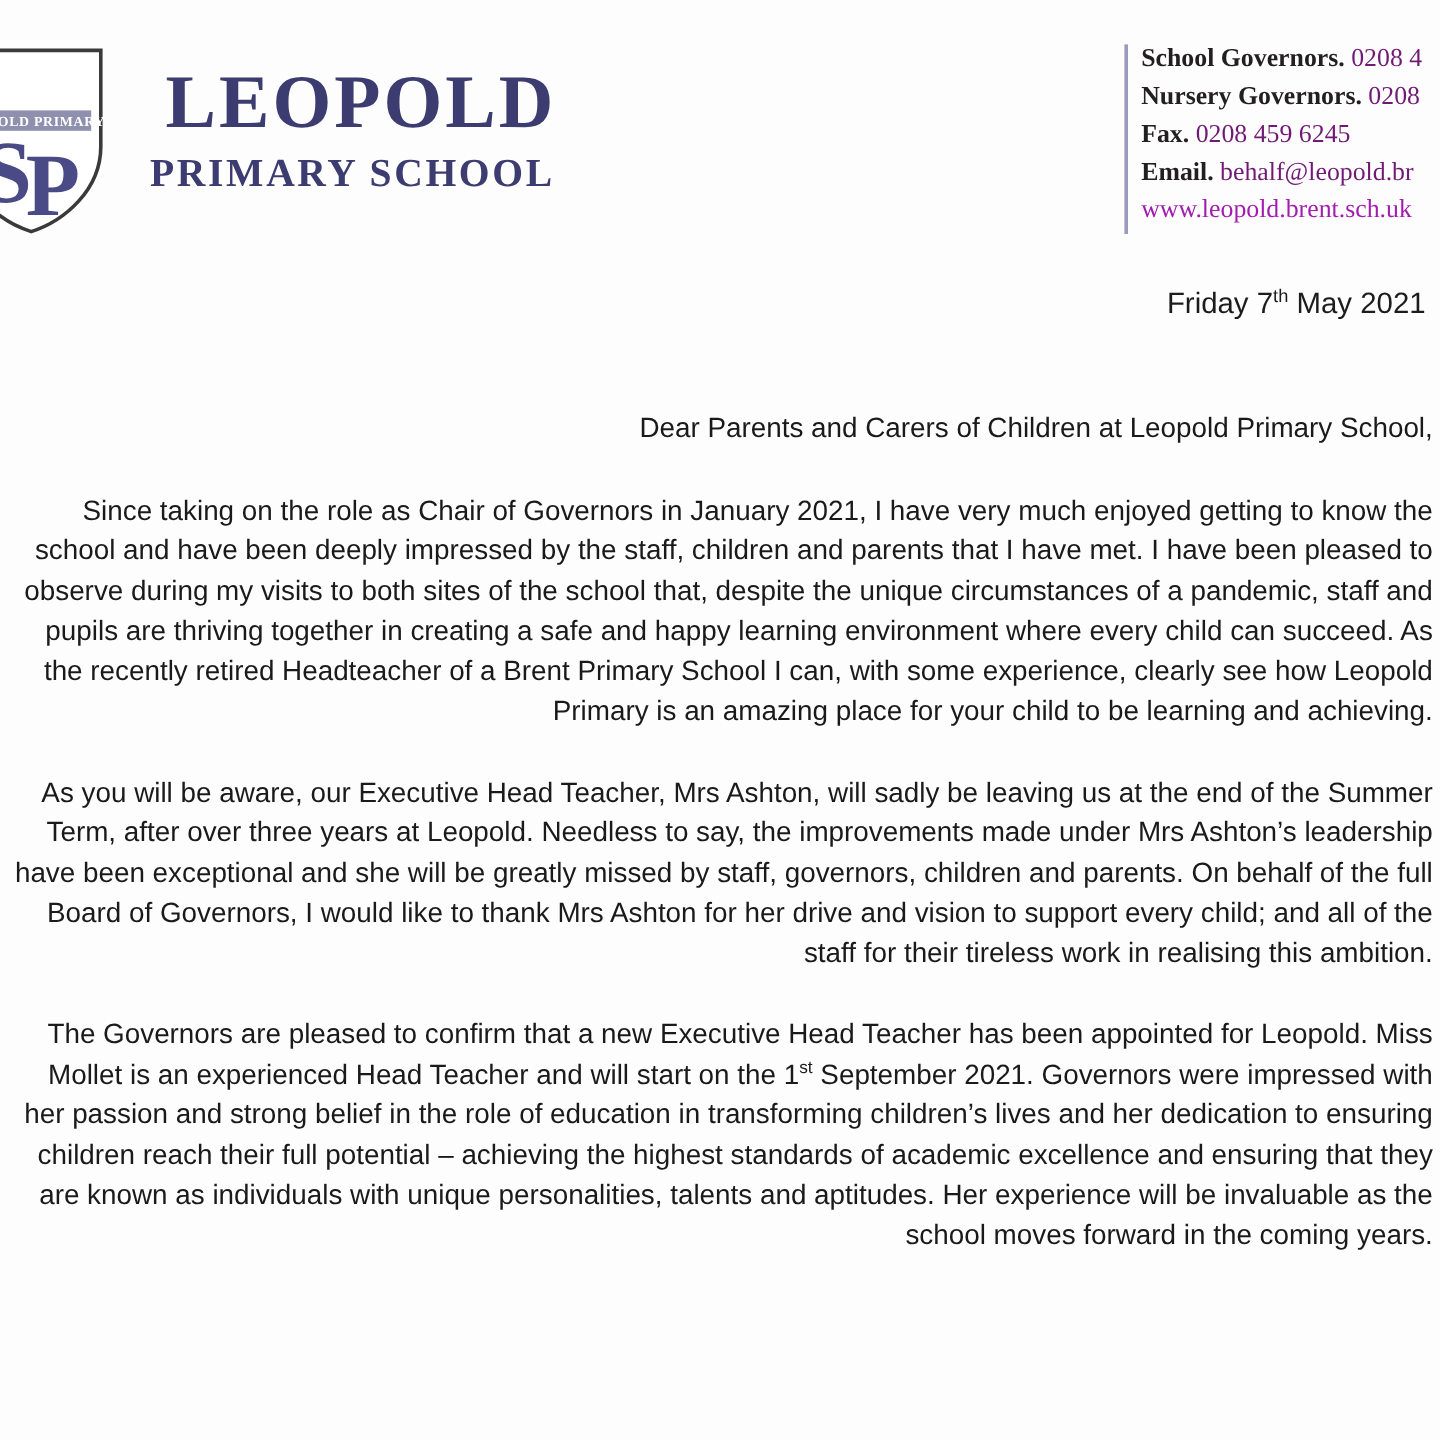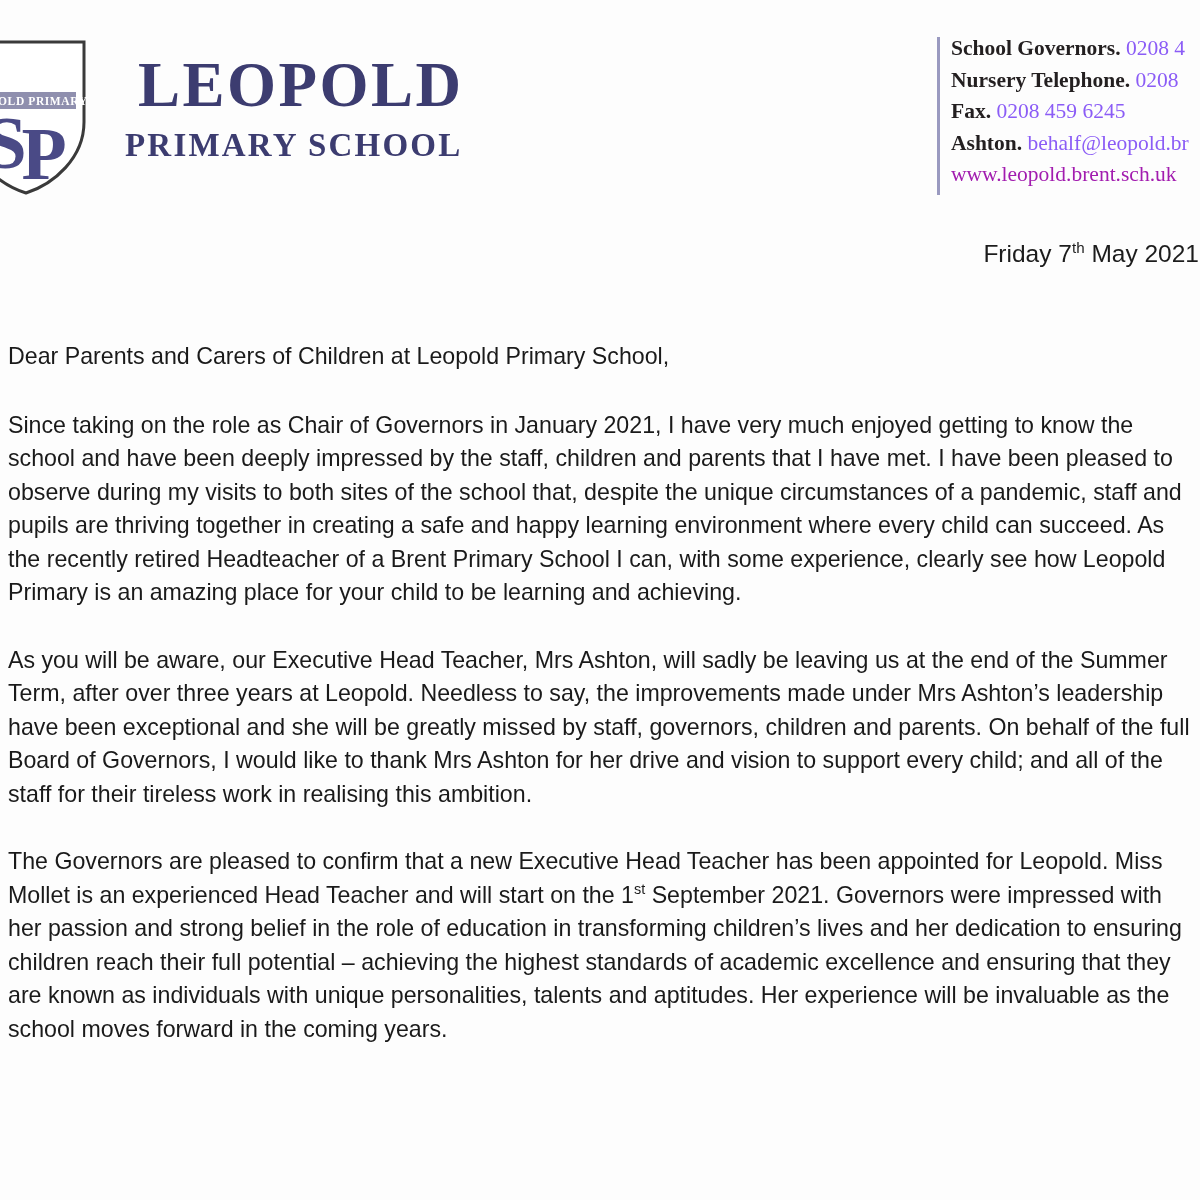--- a/index.html
+++ b/index.html
@@ -91,31 +91,31 @@
   }
   .contact-line {
     white-space: nowrap;
     overflow: visible;
   }
   .contact-label {
     font-weight: bold;
     color: #231f20;
   }
   .contact-value {
-    color: #8b5cf6;
+    color: #701a75;
     font-weight: normal;
   }
   .contact-value.full {
     color: #a21caf;
   }
 
   
   .date {
     position: absolute;
-    right: 1px;
+    right: 12px;
     top: 239px;
     font-family: "Liberation Sans", sans-serif;
     font-size: 24.5px;
     line-height: 30px;
     color: #1c1c1c;
     white-space: nowrap;
   }
   .date sup {
     font-size: 0.62em;
     vertical-align: super;
@@ -125,21 +125,21 @@
   
   .body-copy {
     position: absolute;
     left: 8px;
     top: 340px;
     width: 1186px;
     font-family: "Liberation Sans", sans-serif;
     font-size: 23.2px;
     line-height: 33.5px;
     color: #1a1a1a;
-    text-align: left;
+    text-align: right;
   }
   .salutation {
     margin: 0 0 35px 0;
   }
   .para {
     margin: 0 0 34px 0;
   }
   .para sup {
     font-size: 0.62em;
     vertical-align: super;
@@ -170,29 +170,29 @@
     </div>
 
     <div class="contact-rule"></div>
 
     <div class="contact">
       <div class="contact-line">
         <span class="contact-label">School Governors.</span>
         <span class="contact-value">0208 4</span>
       </div>
       <div class="contact-line">
-        <span class="contact-label">Nursery Telephone.</span>
+        <span class="contact-label">Nursery Governors.</span>
         <span class="contact-value">0208</span>
       </div>
       <div class="contact-line">
         <span class="contact-label">Fax.</span>
         <span class="contact-value">0208 459 6245</span>
       </div>
       <div class="contact-line">
-        <span class="contact-label">Ashton.</span>
+        <span class="contact-label">Email.</span>
         <span class="contact-value">behalf@leopold.br</span>
       </div>
       <div class="contact-line">
         <span class="contact-value full">www.leopold.brent.sch.uk</span>
       </div>
     </div>
   </div>
 
   <div class="date"><span>Friday 7</span><sup>th</sup><span> May 2021</span></div>
 

